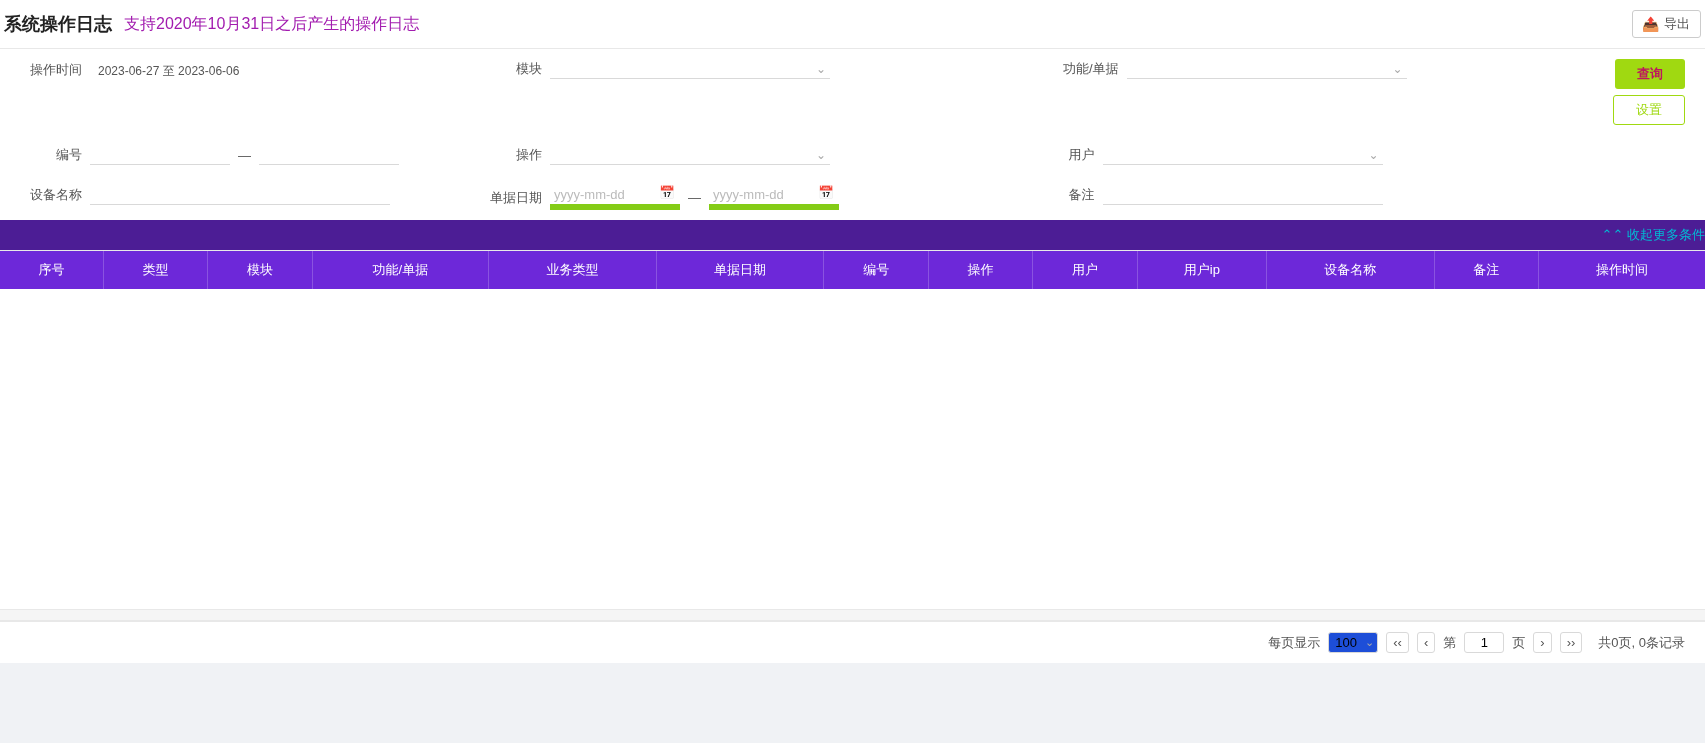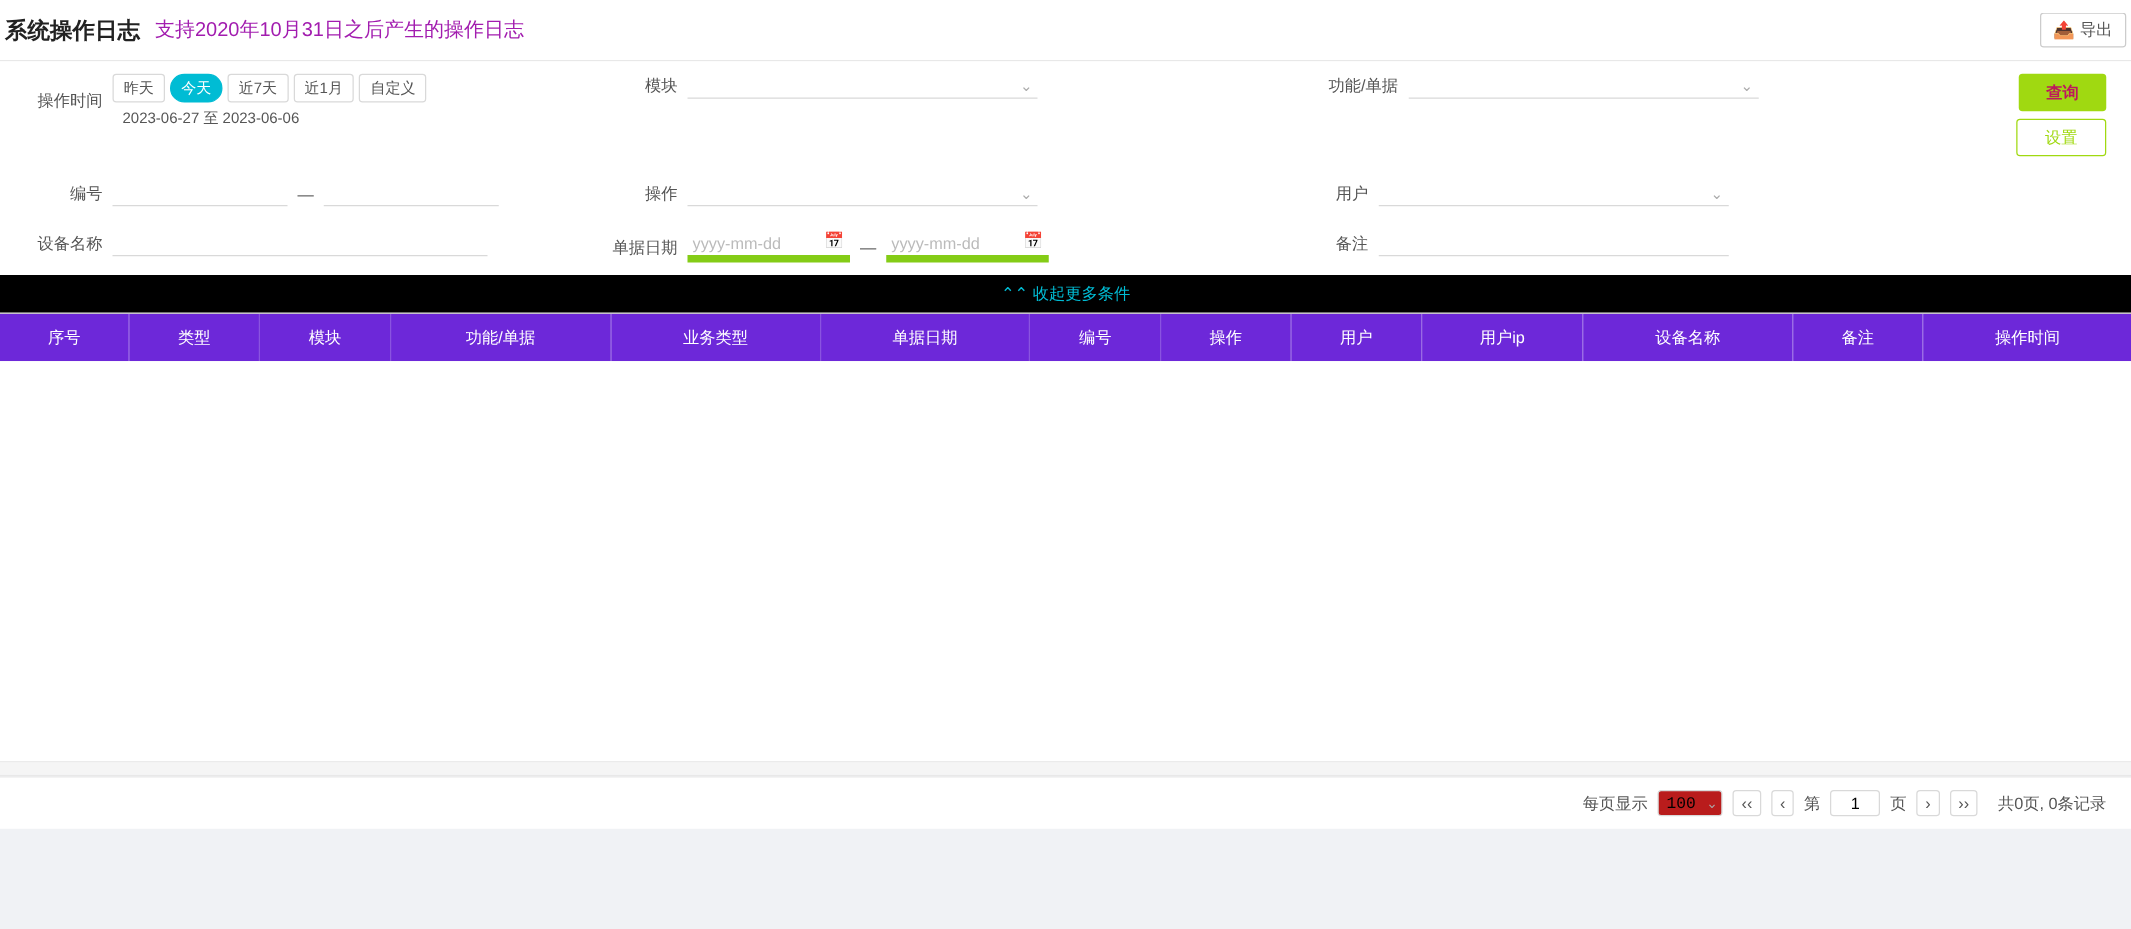--- a/index.html
+++ b/index.html
@@ -162,23 +162,23 @@
 
     .btn-group-right {
       display: flex;
       flex-direction: column;
       align-items: flex-end;
       margin-left: auto;
       gap: 2px;
     }
 
     .collapse-bar {
-      text-align: center;
+      text-align: right;
       padding: 6px 0;
-      background: #000000;
+      background: #4c1d95;
       border-bottom: 1px solid #e8e8e8;
       cursor: pointer;
       color: #00bcd4;
       font-size: 13px;
     }
 
     .table-container {
       background: #fff;
       overflow-x: auto;
     }
@@ -236,23 +236,22 @@
       position: relative;
       display: inline-flex;
       align-items: center;
     }
     .page-size-wrapper select {
       appearance: none;
       border: 1px solid #d9d9d9;
       border-radius: 3px;
       padding: 2px 20px 2px 6px;
       font-size: 13px;
-      background: #b91c1c;
-      cursor: pointer;
-      font-family: Liberation Mono, monospace;
+      background: #1d4ed8;
+      cursor: pointer;
     }
     .page-size-wrapper .arrow {
       position: absolute;
       right: 4px;
       pointer-events: none;
       color: #aaa;
       font-size: 11px;
     }
     .pag-btn {
       border: 1px solid #d9d9d9;
@@ -305,27 +304,20 @@
   </button>
 </div>
 
 <div class="filter-section">
 
   <div class="row-wrapper">
 
     <div class="filter-group" style="flex:0 0 auto; min-width:420px;">
       <span class="filter-label">操作时间</span>
       <div style="display:flex; flex-direction:column;">
-        <div class="time-btns">
-          <button class="time-btn">昨天</button>
-          <button class="time-btn active">今天</button>
-          <button class="time-btn">近7天</button>
-          <button class="time-btn">近1月</button>
-          <button class="time-btn">自定义</button>
-        </div>
         <span class="time-range" style="margin-top:4px;">2023-06-27 至 2023-06-06</span>
       </div>
     </div>
 
     <div class="filter-group" style="flex:1; margin-left:40px;">
       <span class="filter-label">模块</span>
       <div class="select-wrapper" style="width:280px;">
         <select>
           <option value=""></option>
         </select>

